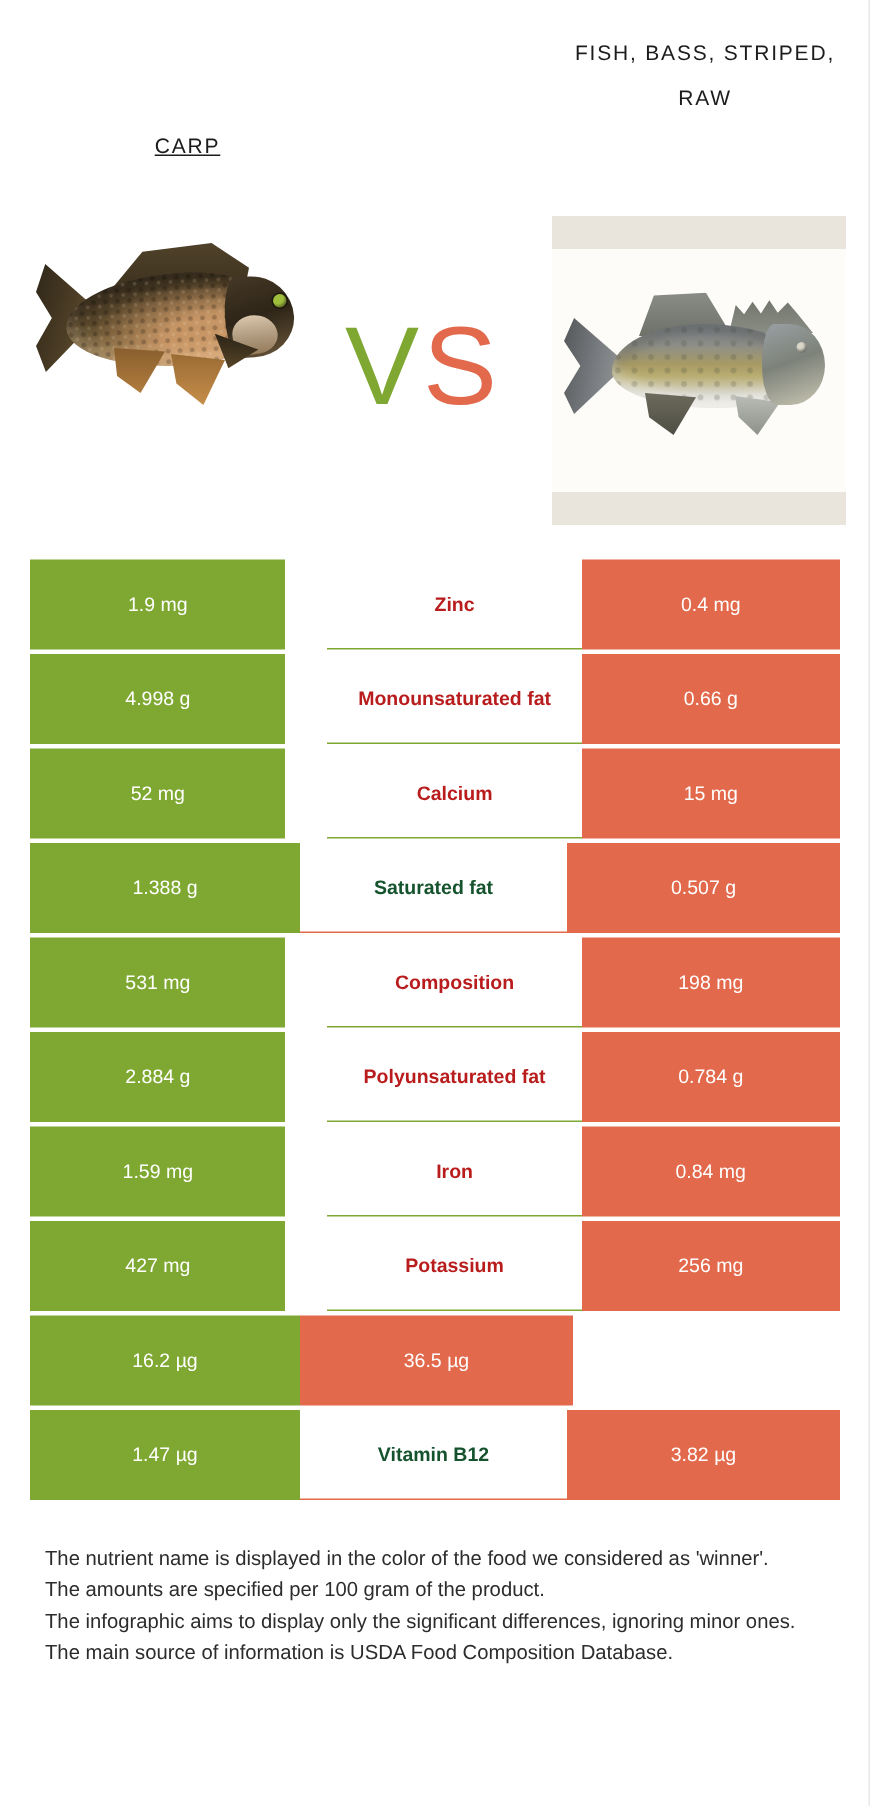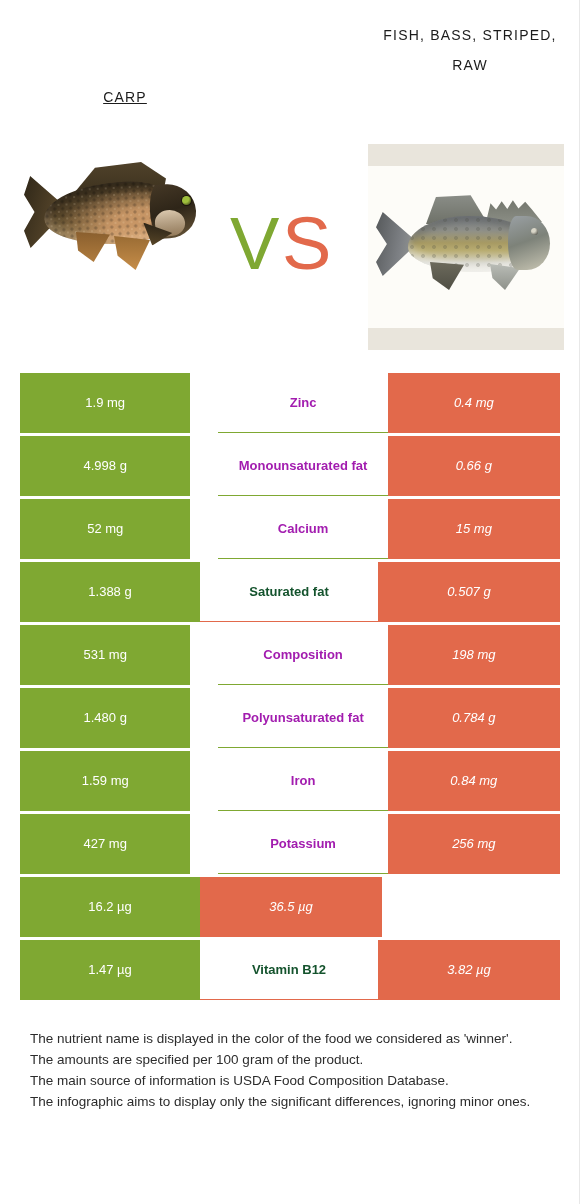--- a/index.html
+++ b/index.html
@@ -157,23 +157,23 @@
   .row{display:flex;height:60px;margin-bottom:3px;}
   .cell{
     display:flex;align-items:center;justify-content:center;
     font-size:13px;line-height:16px;text-align:center;box-sizing:border-box;
   }
   .cell-left{width:180px;background:#7FA832;color:#ffffff;}
   .cell-mid{
     width:178px;background:#ffffff;font-weight:700;padding:0 6px;
     border-bottom:1px solid #7FA832;
   }
-  .cell-right{width:182px;background:#E2694B;color:#ffffff;font-style:italic;}
+  .cell-right{width:182px;background:#E2694B;color:#ffffff;}
   .row.bass-win .cell-mid{border-bottom-color:#E2694B;}
-  .cell-mid.green{color:#a21caf;margin-left:28px;}
+  .cell-mid.green{color:#b91c1c;margin-left:28px;}
   .cell-mid.orange{color:#14532d;}
 
   
   .footer{
     position:absolute;left:30px;top:1028px;width:520px;
     font-size:13.5px;line-height:21px;color:#2c2c2c;
   }
   .footer div{white-space:pre-wrap;}
 </style>
 </head>
@@ -241,21 +241,21 @@
       <div class="cell cell-left">1.388 g</div>
       <div class="cell cell-mid orange">Saturated fat</div>
       <div class="cell cell-right">0.507 g</div>
     </div>
     <div class="row">
       <div class="cell cell-left">531 mg</div>
       <div class="cell cell-mid green">Composition</div>
       <div class="cell cell-right">198 mg</div>
     </div>
     <div class="row">
-      <div class="cell cell-left">1.480 g</div>
+      <div class="cell cell-left">2.884 g</div>
       <div class="cell cell-mid green">Polyunsaturated fat</div>
       <div class="cell cell-right">0.784 g</div>
     </div>
     <div class="row">
       <div class="cell cell-left">1.59 mg</div>
       <div class="cell cell-mid green">Iron</div>
       <div class="cell cell-right">0.84 mg</div>
     </div>
     <div class="row">
       <div class="cell cell-left">427 mg</div>
@@ -269,15 +269,15 @@
     <div class="row bass-win">
       <div class="cell cell-left">1.47 µg</div>
       <div class="cell cell-mid orange">Vitamin B12</div>
       <div class="cell cell-right">3.82 µg</div>
     </div>
   </div>
 
 <div class="footer">
   <div>The nutrient name is displayed in the color of the food we considered as 'winner'.</div>
   <div>The amounts are specified per 100 gram of the product.</div>
+  <div>The infographic aims to display only the significant differences, ignoring minor ones.</div>
   <div>The main source of information is USDA Food Composition Database.</div>
-  <div>The infographic aims to display only the significant differences, ignoring minor ones.</div>
 </div>
 
 </body></html>

